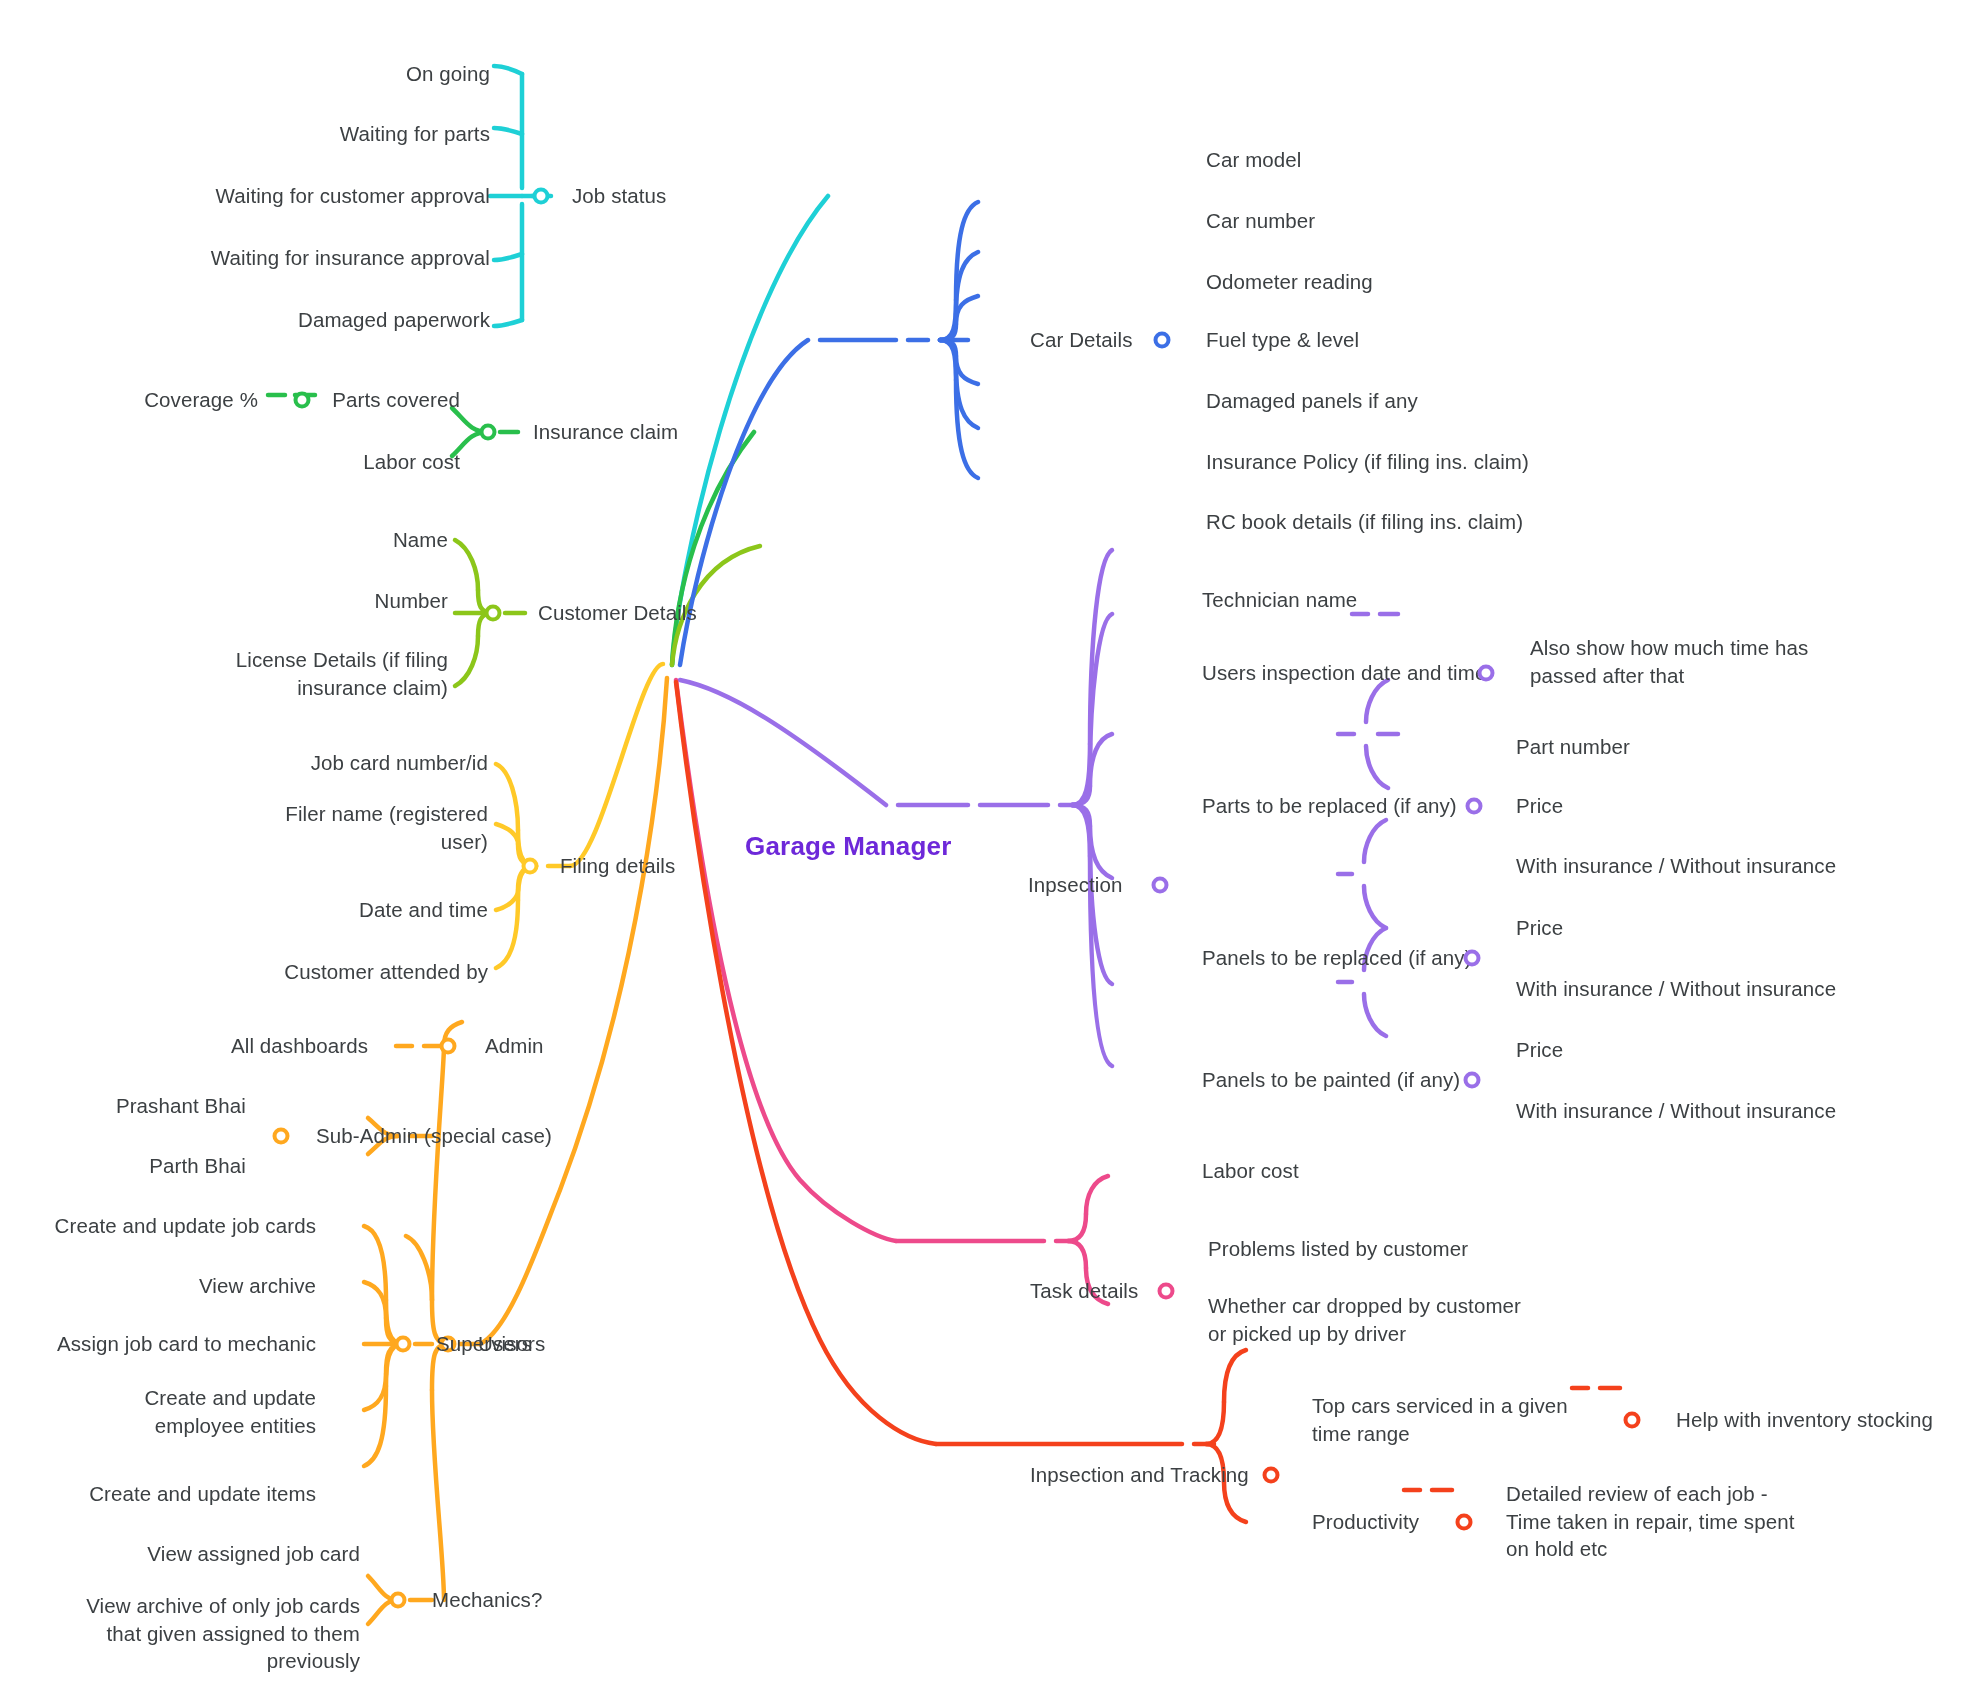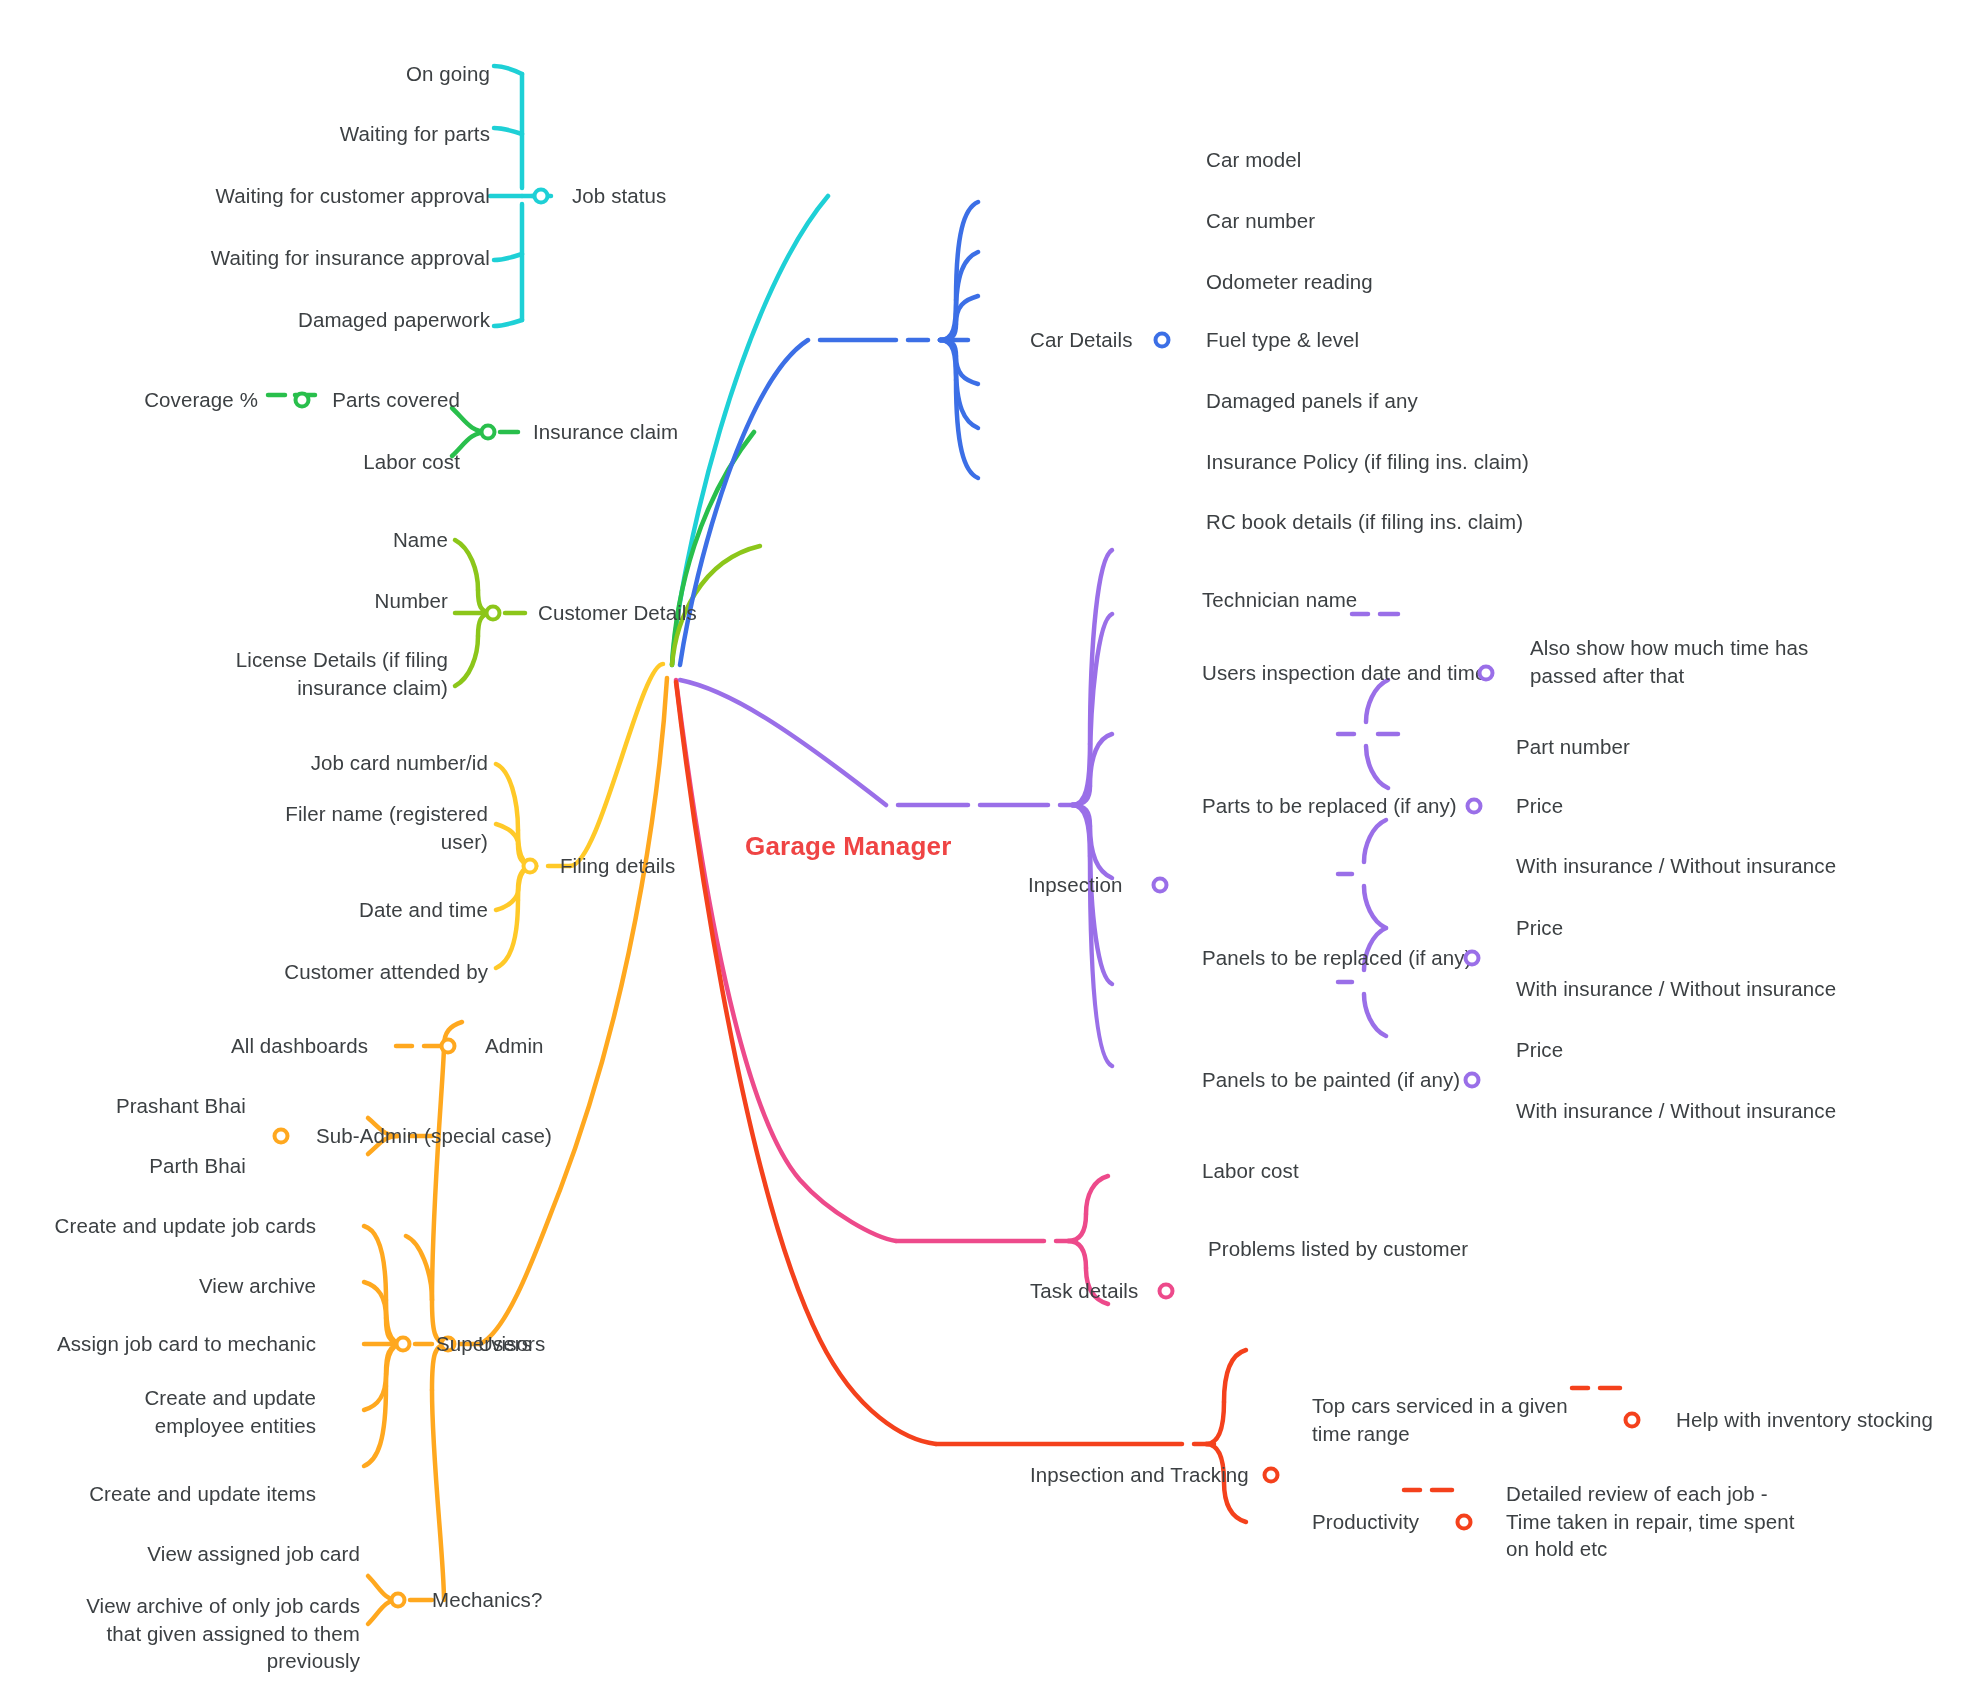--- a/index.html
+++ b/index.html
@@ -4,21 +4,21 @@
 <style>
   html,body{margin:0;padding:0;background:#fff;}
   body{width:1968px;height:1690px;position:relative;overflow:hidden;
        font-family:"Liberation Sans",sans-serif;color:#3c4043;}
   #map{position:absolute;inset:0;width:1968px;height:1690px;}
   svg.links{position:absolute;left:0;top:0;width:1968px;height:1690px;pointer-events:none;}
   .node{position:absolute;transform:translateY(-50%);font-size:20.5px;line-height:1.35;
         color:#3c4043;white-space:pre-line;letter-spacing:.1px;}
   .node.r{text-align:left;}
   .node.l{text-align:right;}
-  .root{position:absolute;transform:translateY(-50%);font-size:26px;font-weight:bold;color:#ef4444;
+  .root{position:absolute;transform:translateY(-50%);font-size:26px;font-weight:bold;color:#6d28d9;
         letter-spacing:.2px;}
   .dot{position:absolute;width:17px;height:17px;border-radius:50%;background:#fff;
        transform:translate(-50%,-50%);box-sizing:border-box;border:4px solid #000;}
 </style>
 </head>
 <body>
 
 <div id="map">
   <svg class="links" viewBox="0 0 1968 1690" xmlns="http://www.w3.org/2000/svg">
     <g fill="none" stroke-width="4.5" stroke-linecap="round">
@@ -276,20 +276,21 @@
   <div class="node r" style="left:1202px;top:1080px">Panels to be painted (if any)</div>
   <div class="dot" style="left:1472px;top:1080px;border-color:#9A6FE8"></div>
   <div class="node r" style="left:1516px;top:1050px">Price</div>
   <div class="node r" style="left:1516px;top:1111px">With insurance / Without insurance</div>
 
   <div class="node r" style="left:1202px;top:1171px">Labor cost</div>
 
   <div class="node r" style="left:1030px;top:1291px">Task details</div>
   <div class="dot" style="left:1166px;top:1291px;border-color:#ED4A8B"></div>
   <div class="node r" style="left:1208px;top:1249px">Problems listed by customer</div>
+  <div class="node r" style="left:1208px;top:1320px;width:320px">Whether car dropped by customer or picked up by driver</div>
 
   <div class="node r" style="left:1030px;top:1475px">Inpsection and Tracking</div>
   <div class="dot" style="left:1271px;top:1475px;border-color:#F4411C"></div>
   <div class="node r" style="left:1312px;top:1420px;width:290px">Top cars serviced in a given time range</div>
   <div class="dot" style="left:1632px;top:1420px;border-color:#F4411C"></div>
   <div class="node r" style="left:1676px;top:1420px">Help with inventory stocking</div>
   <div class="node r" style="left:1312px;top:1522px">Productivity</div>
   <div class="dot" style="left:1464px;top:1522px;border-color:#F4411C"></div>
   <div class="node r" style="left:1506px;top:1522px;width:300px">Detailed review of each job - Time taken in repair, time spent on hold etc</div>
 </div>

